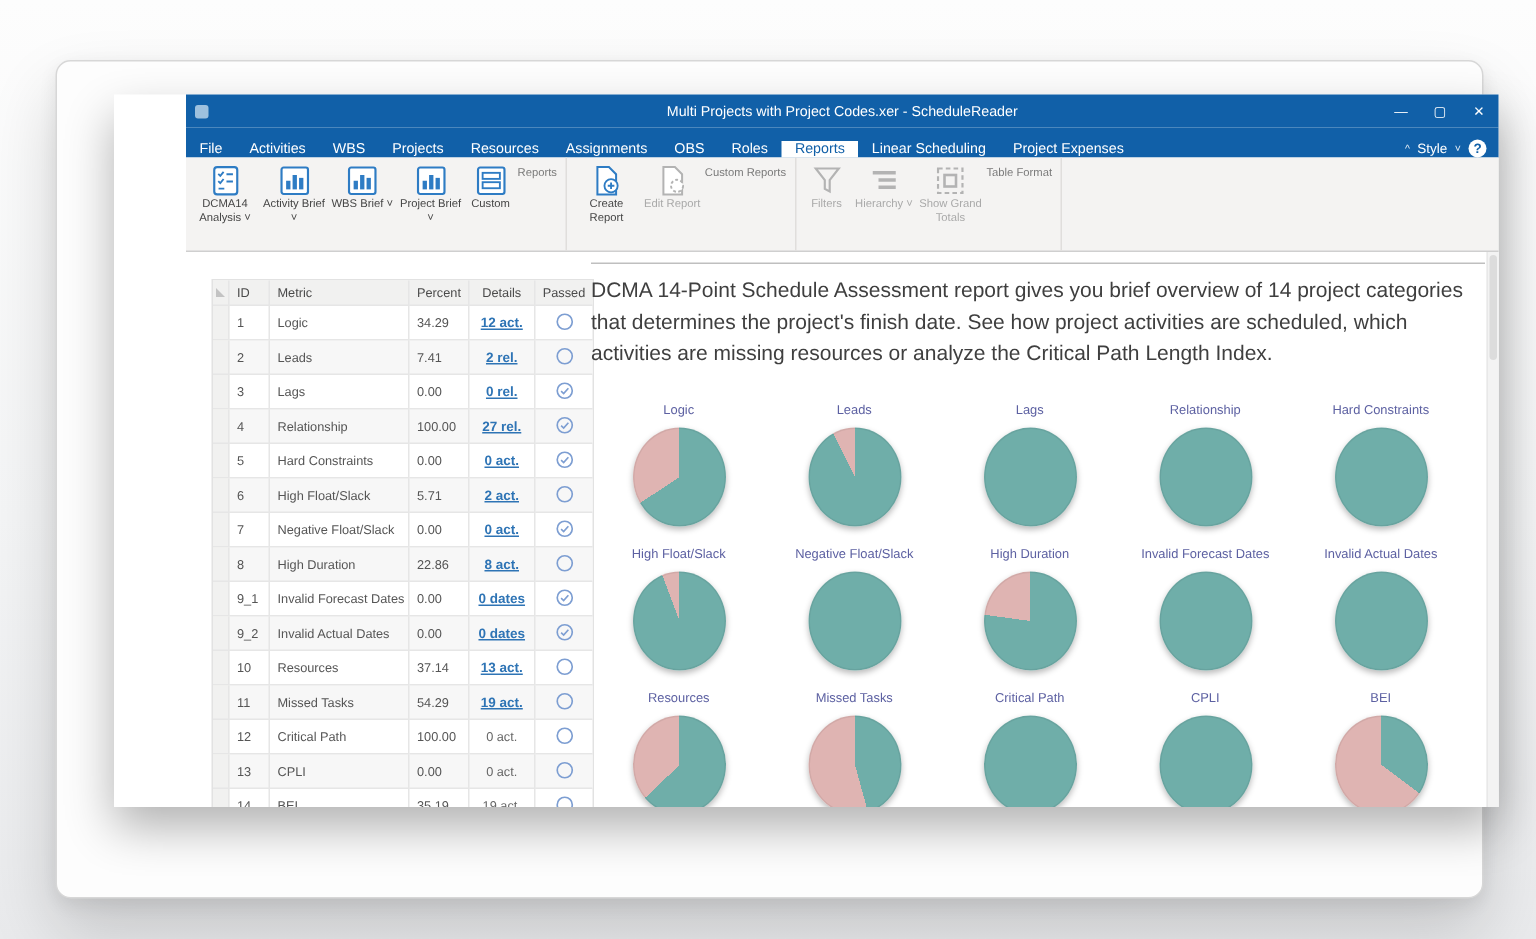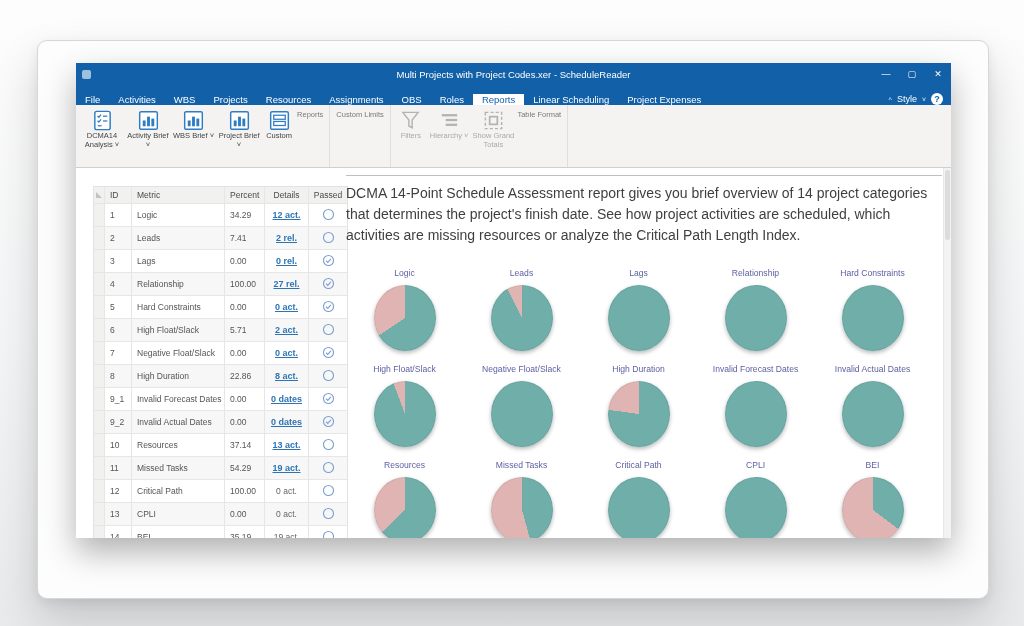--- a/index.html
+++ b/index.html
@@ -10,21 +10,21 @@
     position:relative;
   }
   .card{
     position:absolute;left:37px;top:40px;width:950px;height:557px;
     background:#fdfdfd;border:1px solid #d7d7d7;border-radius:10px;
     box-shadow:0 22px 45px rgba(0,0,0,.16),0 4px 12px rgba(0,0,0,.07);
   }
   .window{
     position:absolute;left:38px;top:22px;width:875px;height:475px;
     background:#fff;box-shadow:0 14px 30px rgba(0,0,0,.30);
-    display:flex;flex-direction:column;
+    display:flex;flex-direction:column;padding-left:48px;
   }
   
   .titlebar{
     height:22px;background:#1160a8;color:#fff;display:flex;align-items:center;
     font-size:9.5px;flex:0 0 auto;position:relative;
   }
   .appicon{width:9px;height:9px;background:#9ec1de;border-radius:2px;margin-left:6px;}
   .titletext{position:absolute;left:0;right:0;text-align:center;pointer-events:none;}
   .wctrls{margin-left:auto;display:flex;align-items:center;gap:0;z-index:2;}
   .wctrls span{width:26px;text-align:center;font-size:9px;cursor:default;line-height:22px;}
@@ -189,21 +189,42 @@
                   <rect x="6" y="6.5" width="12" height="4.2" fill="none" stroke="#2e7cc4" stroke-width="1.3"></rect>
                   <rect x="6" y="13" width="12" height="4.2" fill="none" stroke="#2e7cc4" stroke-width="1.3"></rect>
                 </svg>
               </div>
               <div>Custom</div>
             </div>
           </div>
           <div class="rgname">Reports</div>
         </div>
         <div class="rgroup">
-          <div class="rgname">Custom Limits</div>
+          <div class="rbuttons">
+            <div class="rbtn">
+              <div class="ricon">
+                <svg viewBox="0 0 24 24" width="23" height="23">
+                  <path d="M5.5 2.5h8l5 5v14h-13z" fill="#fff" stroke="#2e7cc4" stroke-width="1.4"></path>
+                  <circle cx="15" cy="15.5" r="4.6" fill="#fff" stroke="#2e7cc4" stroke-width="1.3"></circle>
+                  <path d="M15 13.2v4.6M12.7 15.5h4.6" stroke="#2e7cc4" stroke-width="1.3"></path>
+                </svg>
+              </div>
+              <div>Create Report</div>
+            </div>
+            <div class="rbtn disabled">
+              <div class="ricon">
+                <svg viewBox="0 0 24 24" width="23" height="23">
+                  <path d="M5.5 2.5h8l5 5v14h-13z" fill="#fff" stroke="#b3b3b3" stroke-width="1.4"></path>
+                  <circle cx="15" cy="15.5" r="4.2" fill="#fff" stroke="#b3b3b3" stroke-width="1.3" stroke-dasharray="2 1.6"></circle>
+                </svg>
+              </div>
+              <div>Edit Report</div>
+            </div>
+          </div>
+          <div class="rgname">Custom Reports</div>
         </div>
         <div class="rgroup">
           <div class="rbuttons">
             <div class="rbtn disabled">
               <div class="ricon">
                 <svg viewBox="0 0 24 24" width="23" height="23">
                   <path d="M4 3.5h16l-6.3 8v8l-3.4-1.8v-6.2z" fill="none" stroke="#b3b3b3" stroke-width="1.5"></path>
                 </svg>
               </div>
               <div>Filters</div>

